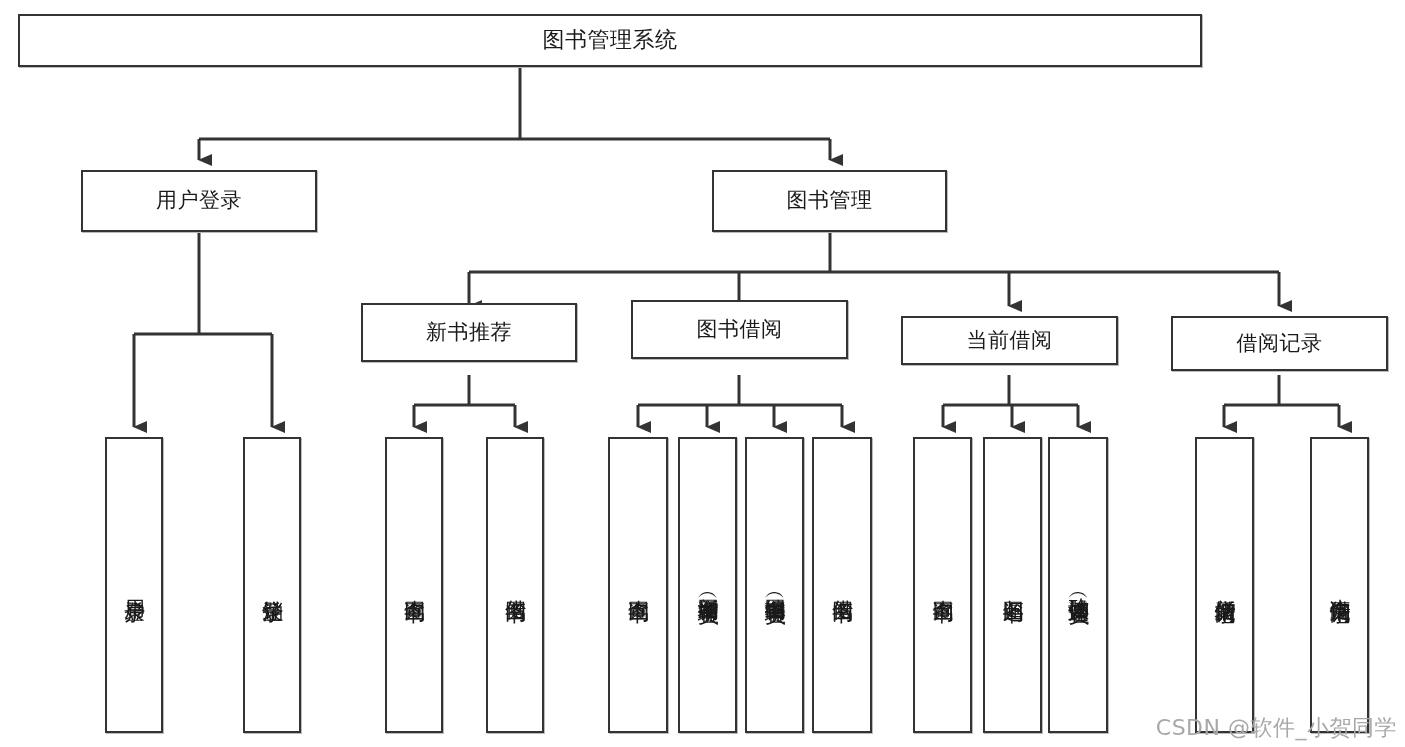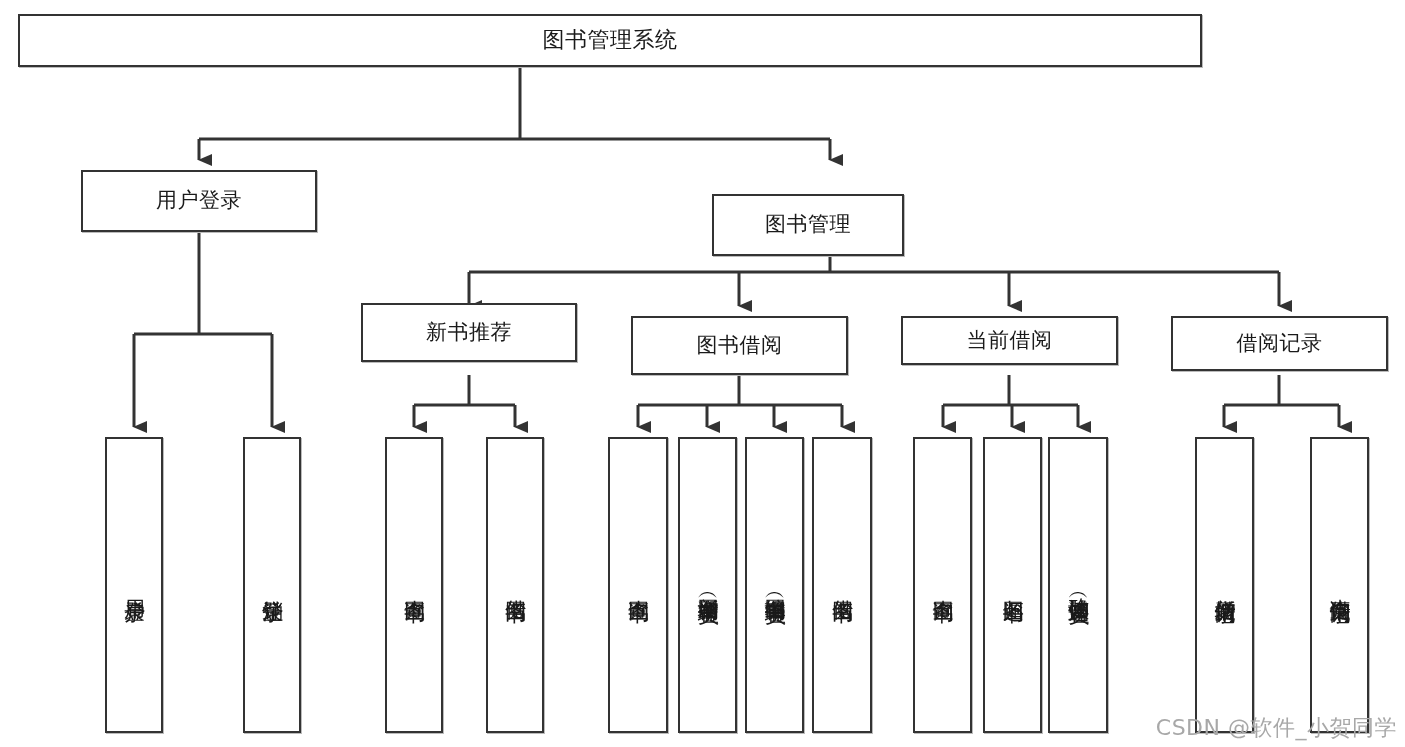--- a/index.html
+++ b/index.html
@@ -127,28 +127,28 @@
     </g>
   </svg>
 
   <div class="node-box root" style="left: 18px; top: 14px; width: 1184px; height: 53px;">
     <span class="node-label-h">图书管理系统</span>
   </div>
 
   <div class="node-box level2" style="left: 81px; top: 170px; width: 236px; height: 62px;">
     <span class="node-label-h">用户登录</span>
   </div>
-  <div class="node-box level2" style="left: 712px; top: 170px; width: 192px; height: 62px; margin-top: 24px;">
+  <div class="node-box level2" style="left: 712px; top: 170px; width: 235px; height: 62px;">
     <span class="node-label-h">图书管理</span>
   </div>
 
   <div class="node-box level3" style="left: 361px; top: 303px; width: 216px; height: 59px;">
     <span class="node-label-h">新书推荐</span>
   </div>
-  <div class="node-box level3" style="left: 631px; top: 316px; width: 217px; height: 59px;">
+  <div class="node-box level3" style="left: 631px; top: 300px; width: 217px; height: 59px;">
     <span class="node-label-h">图书借阅</span>
   </div>
   <div class="node-box level3" style="left: 901px; top: 316px; width: 217px; height: 49px;">
     <span class="node-label-h">当前借阅</span>
   </div>
   <div class="node-box level3" style="left: 1171px; top: 316px; width: 217px; height: 55px;">
     <span class="node-label-h">借阅记录</span>
   </div>
 
   <div class="node-box leaf" style="left: 105px; top: 437px; width: 58px; height: 296px;">

